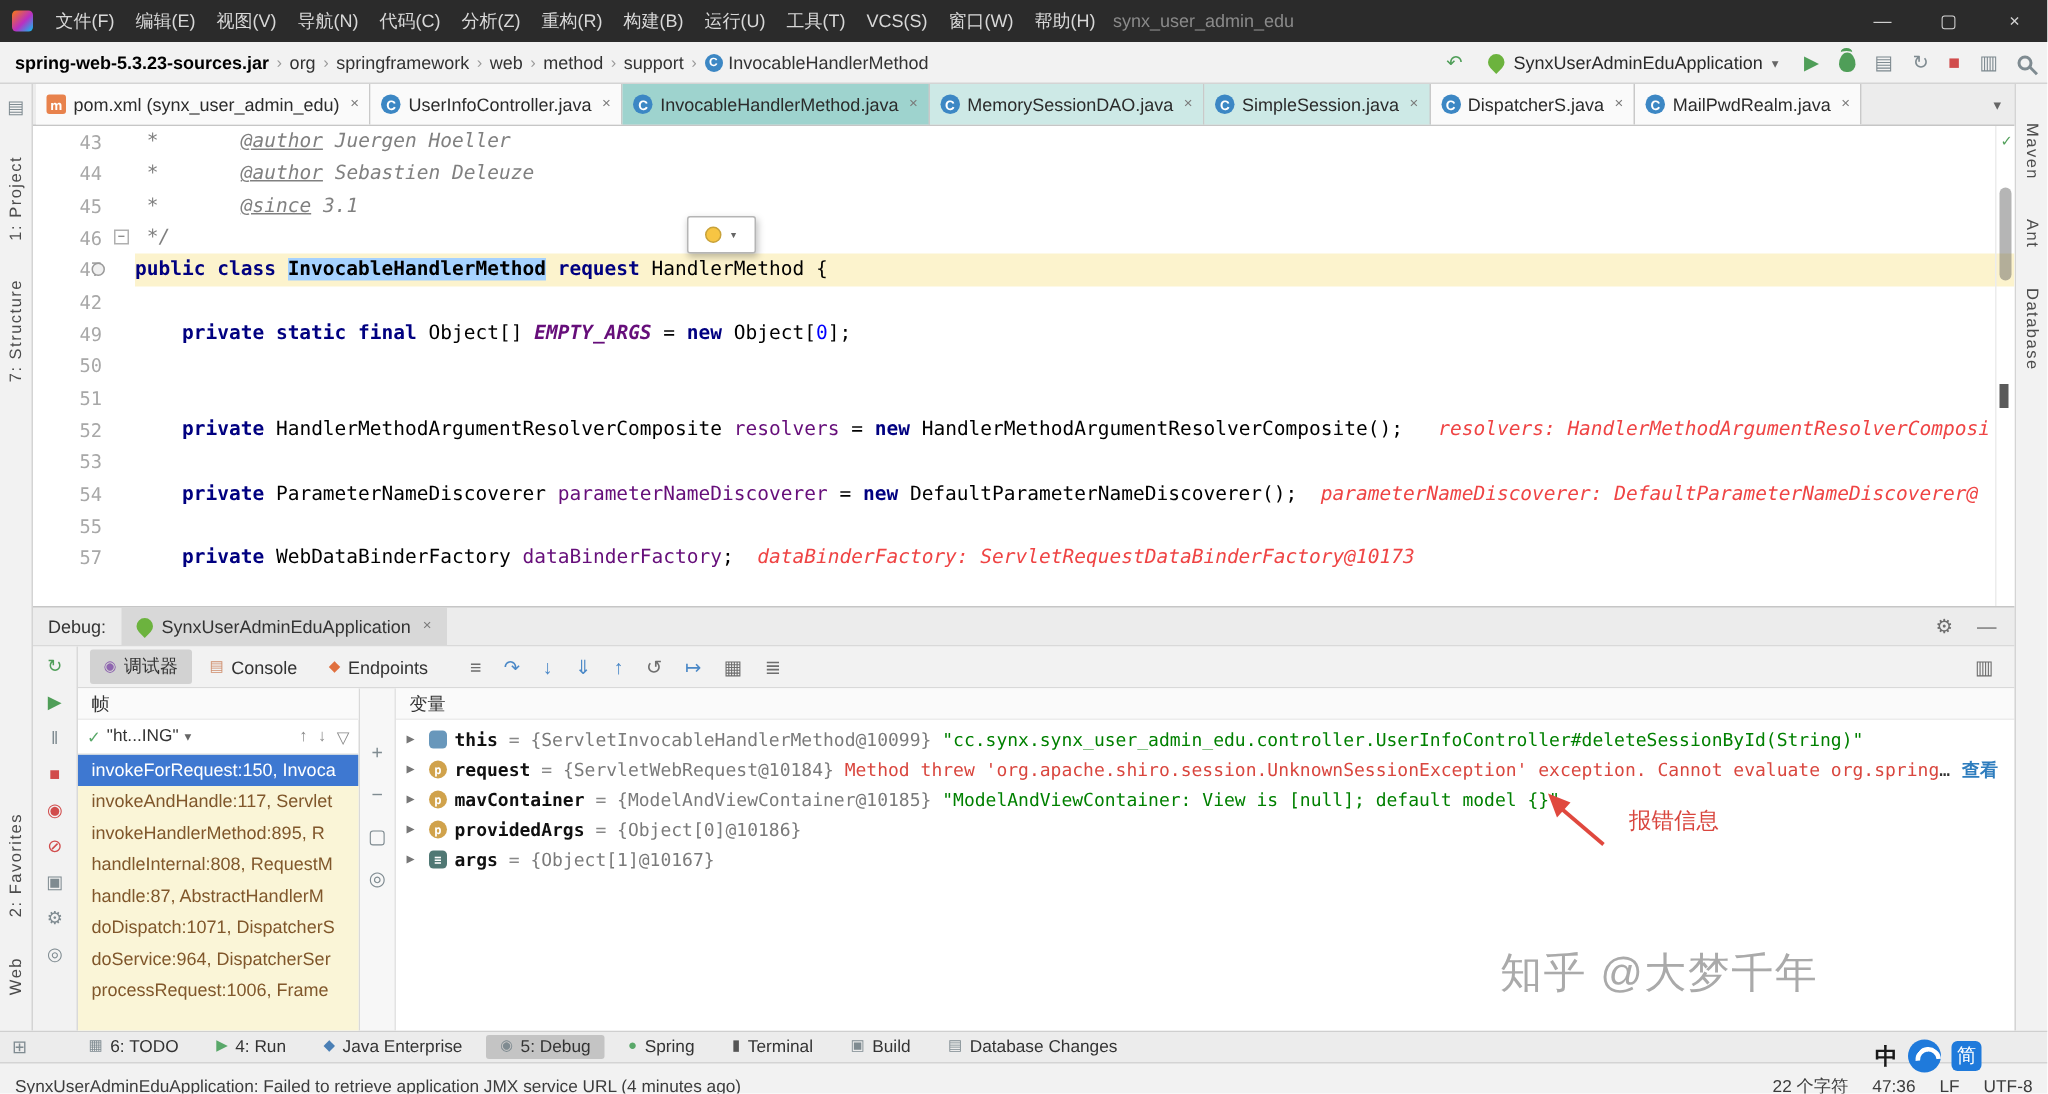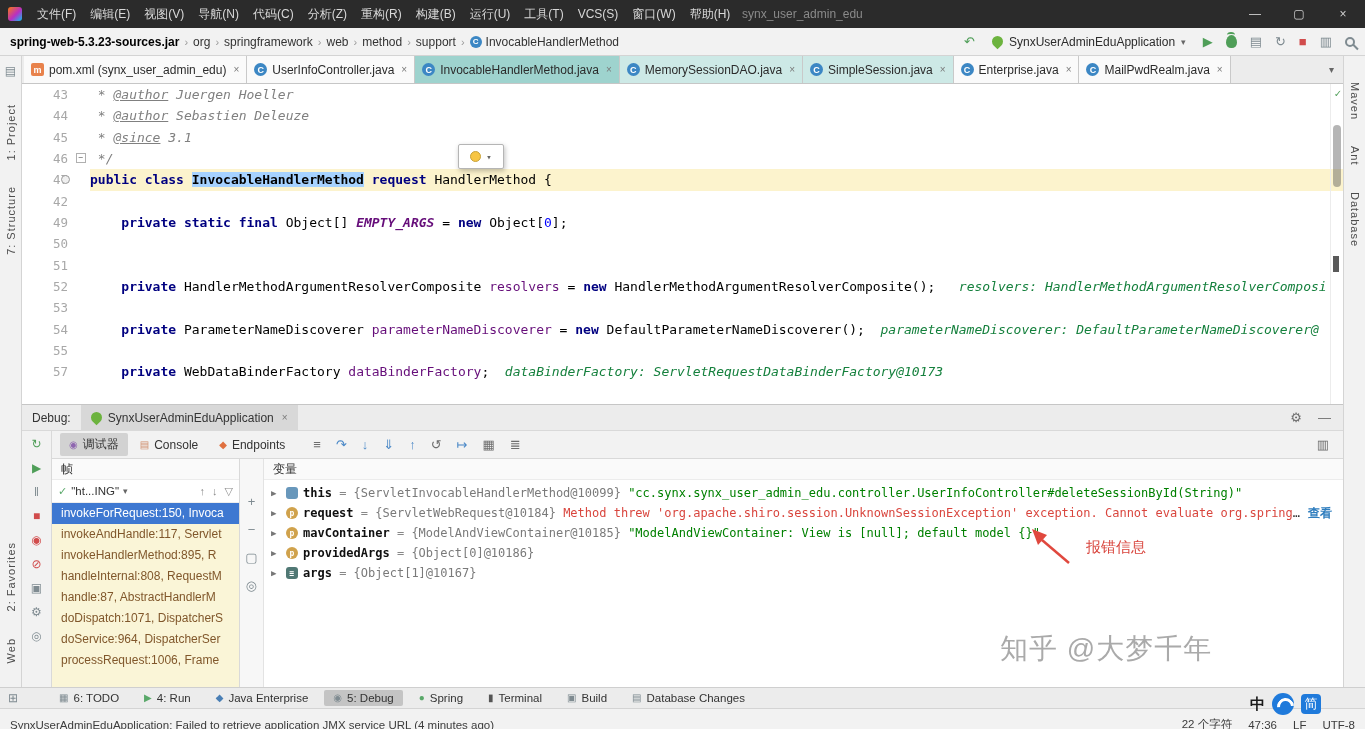--- a/index.html
+++ b/index.html
@@ -69,28 +69,28 @@
   .code-line { display:flex; height:21.33px; line-height:21.33px; white-space:pre; }
   .gutter { width:52px; text-align:right; color:#a8a8a8; flex:none; padding-right:6px; font-size:12.5px; }
   .foldcol { width:16px; flex:none; position:relative; }
   .fold-box { position:absolute; top:5px; left:2px; width:10px; height:10px; border:1px solid #b0b0b0;
               background:#fff; font-size:8px; line-height:8px; text-align:center; color:#666; }
   .gutter-marker { position:absolute; top:6px; left:-13px; width:9px; height:9px; border:1px solid #9a9a9a;
               border-radius:50%; background:#f0f0f0; }
   .code { flex:1; min-width:0; overflow:hidden; }
   .code-line.current .code { background:#fcf3cd; }
   .tk-cmt   { color:#808080; font-style:italic; }
-  .tk-tag   { color:#808080; font-style:italic; text-decoration:underline; }
+  .tk-tag   { color:#808080; font-style:italic; text-decoration:underline;margin-left:47px; }
   .tk-kw    { color:#000080; font-weight:bold; }
   .tk-plain { color:#000; }
   .tk-field { color:#660e7a; }
   .tk-sfield{ color:#660e7a; font-style:italic; font-weight:bold; }
   .tk-num   { color:#0000ff; }
   .tk-ann   { color:#808000; }
-  .tk-hint  { color:#15803d; font-style:italic; }
+  .tk-hint  { color:#ef4444; font-style:italic; }
   .tk-sel   { background:#a6d2ff; color:#000; font-weight:bold; }
   .bulb-popup { position:absolute; left:436px; top:60px; width:46px; height:25px; background:#fff;
     border:1px solid #b5b5b5; border-radius:2px; box-shadow:1px 2px 5px rgba(0,0,0,.25);
     display:flex; align-items:center; justify-content:center; gap:5px; }
   .ic-bulb { width:11px; height:11px; border-radius:50%; background:#f7c543; border:1px solid #c8a23a; }
   .editor-scroll { position:absolute; right:0; top:0; width:13px; height:100%; border-left:1px solid #ececec; }
   .scroll-thumb { position:absolute; right:2px; top:41px; width:8px; height:62px; background:rgba(90,90,90,.45); border-radius:4px; }
   .inspection-ok { position:absolute; right:2px; top:3px; color:#4f9e58; font-size:11px; font-weight:bold; }
   .inspection-mark { position:absolute; right:4px; top:172px; width:6px; height:16px; background:#5a5a5a; }
 
@@ -270,21 +270,21 @@
           <span>MemorySessionDAO.java</span>
           <span class="tab-close">×</span>
         </div>
         <div class="tab library">
           <span class="ficon class">C</span>
           <span>SimpleSession.java</span>
           <span class="tab-close">×</span>
         </div>
         <div class="tab ">
           <span class="ficon class">C</span>
-          <span>Enterprise.java</span>
+          <span>DispatcherS.java</span>
           <span class="tab-close">×</span>
         </div>
         <div class="tab ">
           <span class="ficon class">C</span>
           <span>MailPwdRealm.java</span>
           <span class="tab-close">×</span>
         </div>
         <span class="tab-overflow">▾</span>
       </div>
 

